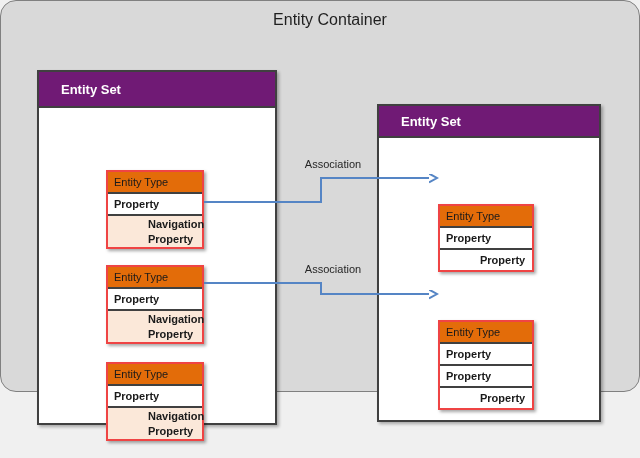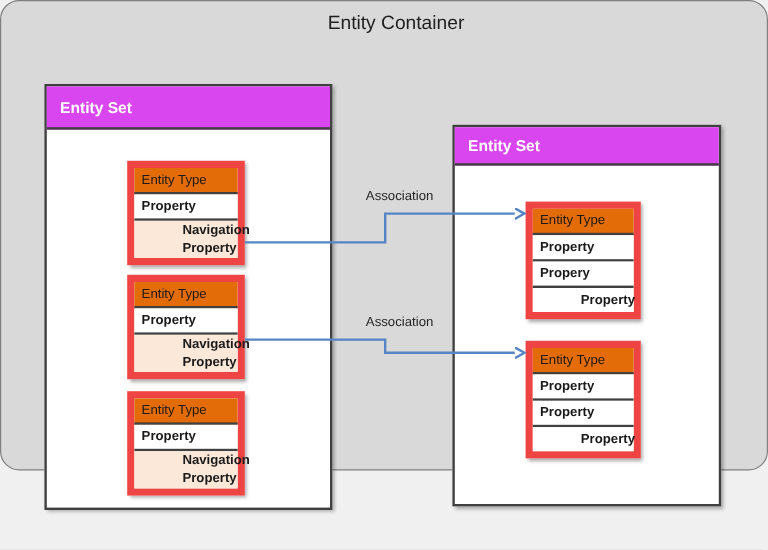--- a/index.html
+++ b/index.html
@@ -15,33 +15,33 @@
   }
   .diagram-title {
     position:absolute; top:10px; left:9px; width:640px;
     text-align:center; font-size:16px; color:#1f1f1f; letter-spacing:0px;
   }
   .entity-set {
     position:absolute; background:#ffffff; border:2px solid #404040;
     box-sizing:border-box; box-shadow:2px 2px 3px rgba(0,0,0,0.30);
   }
   .es-header {
-    background:#d946ef; border-bottom:2px solid #404040;
+    background:#701a75; border-bottom:2px solid #404040;
     color:#ffffff; font-weight:bold; font-size:13px;
-    display:flex; align-items:center; padding-left:11px;
+    display:flex; align-items:center; padding-left:22px;
     box-sizing:border-box;
   }
   .es-left  { left:36px;  top:69px;  width:240px; height:355px; }
   .es-left  .es-header { height:36px; }
   .es-right { left:376px; top:103px; width:224px; height:318px; }
   .es-right .es-header { height:32px; }
 
   .etable {
-    position:absolute; border:6px solid #ef4444; background:#ffffff;
-    box-sizing:border-box; box-shadow:2px 2px 3px rgba(0,0,0,0.35);
+    position:absolute; border:2px solid #ef4444; background:#ffffff;
+    box-sizing:border-box; box-shadow:2px 2px 3px rgba(0,0,0,0.35);margin-top:36px;
   }
   .eth {
     background:#e36c09; color:#1a1a1a; font-size:11px;
     display:flex; align-items:center; padding-left:6px;
     height:20px; border-bottom:2px solid #404040; box-sizing:content-box;
   }
   .erow {
     background:#ffffff; color:#1a1a1a; font-size:11px;
     display:flex; align-items:center; padding-left:6px; padding-right:2px;
     height:20px; border-bottom:2px solid #404040;font-weight:bold;
@@ -87,21 +87,20 @@
 
   <div class="etable" style="left:105px; top:325px; width:98px;">
     <div class="eth">Entity Type</div>
     <div class="erow">Property</div>
     <div class="erow nav">Navigation Property</div>
   </div>
 
   <div class="etable" style="left:437px; top:167px; width:96px;">
     <div class="eth">Entity Type</div>
     <div class="erow">Property</div>
-    <div class="erow">Propery</div>
     <div class="erow">Property</div>
   </div>
 
   <div class="etable" style="left:437px; top:283px; width:96px;">
     <div class="eth">Entity Type</div>
     <div class="erow">Property</div>
     <div class="erow">Property</div>
     <div class="erow">Property</div>
   </div>
 

